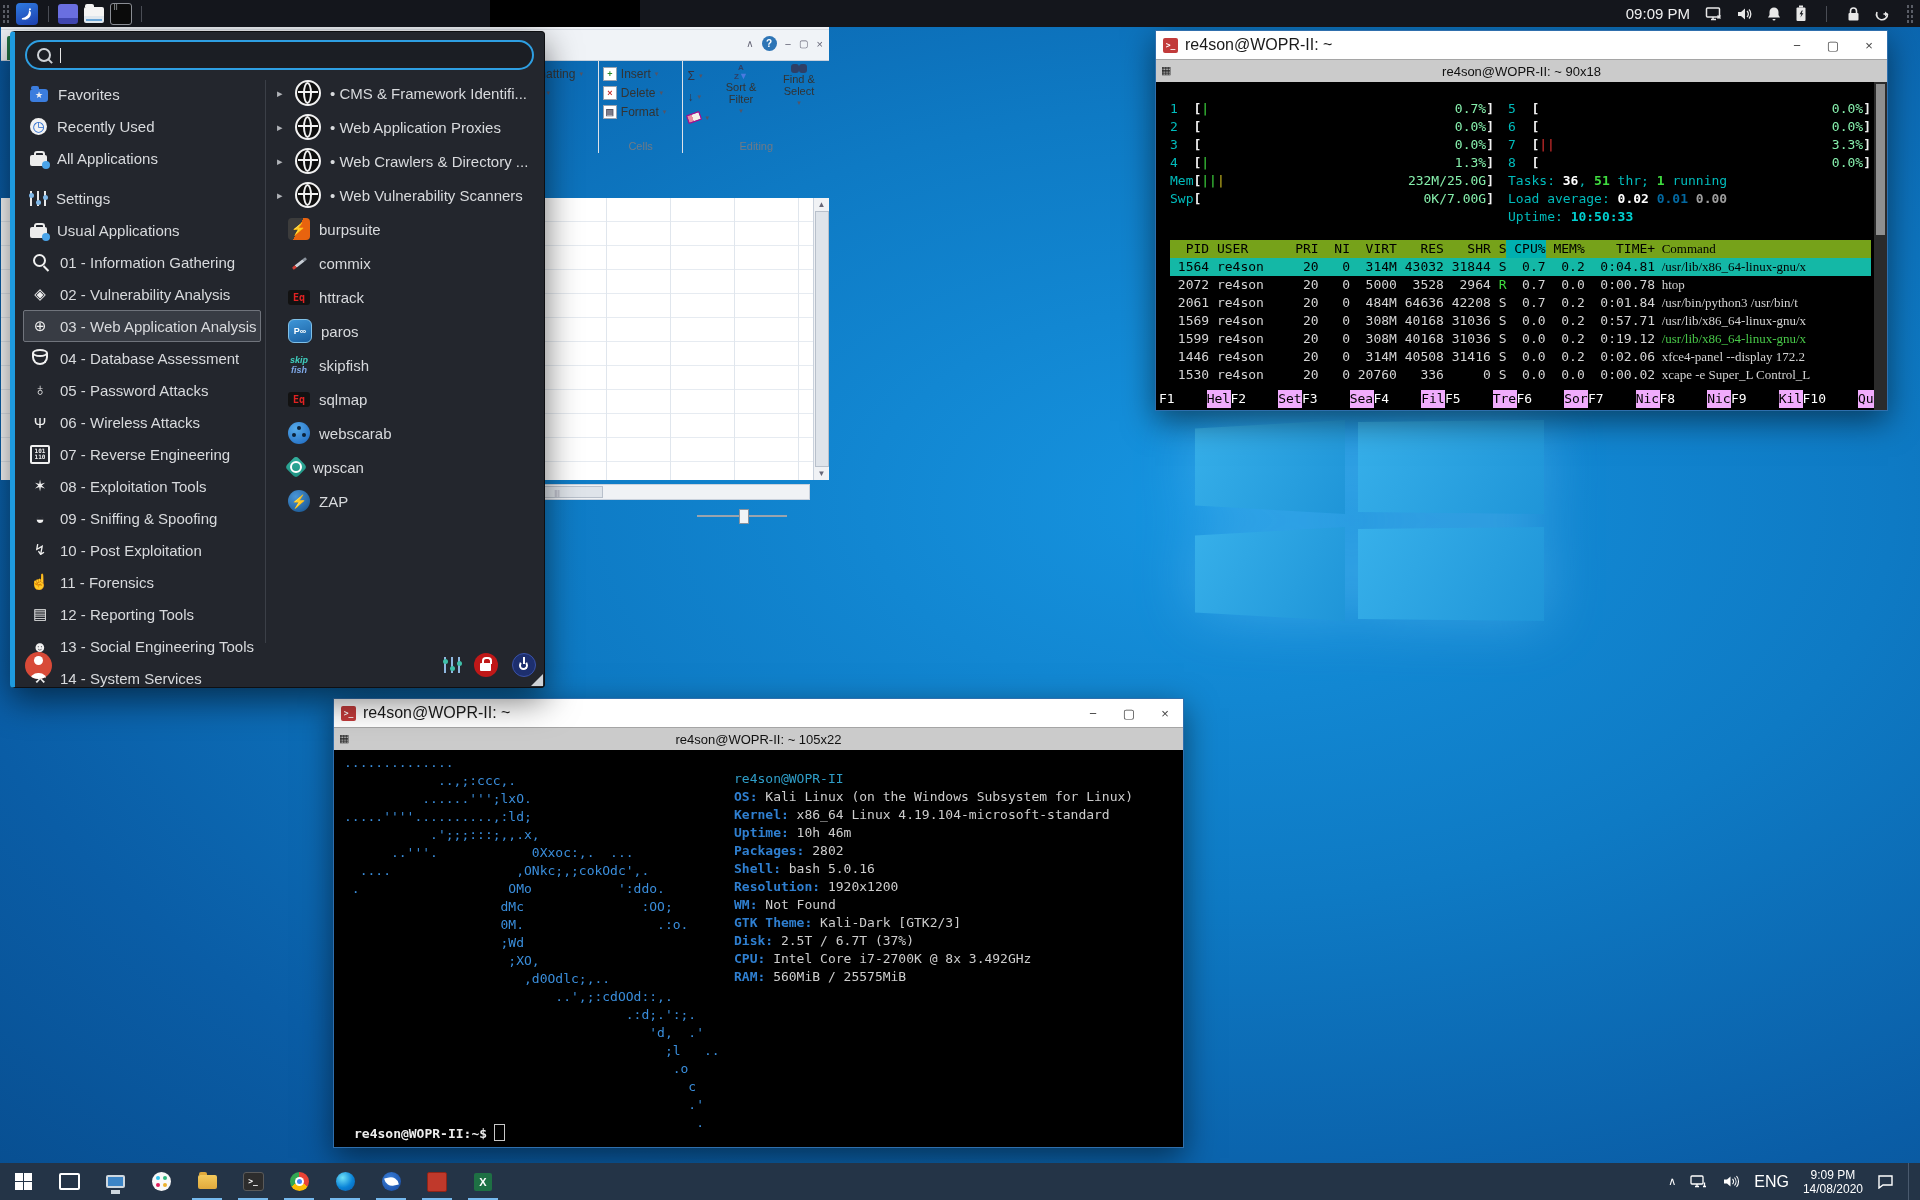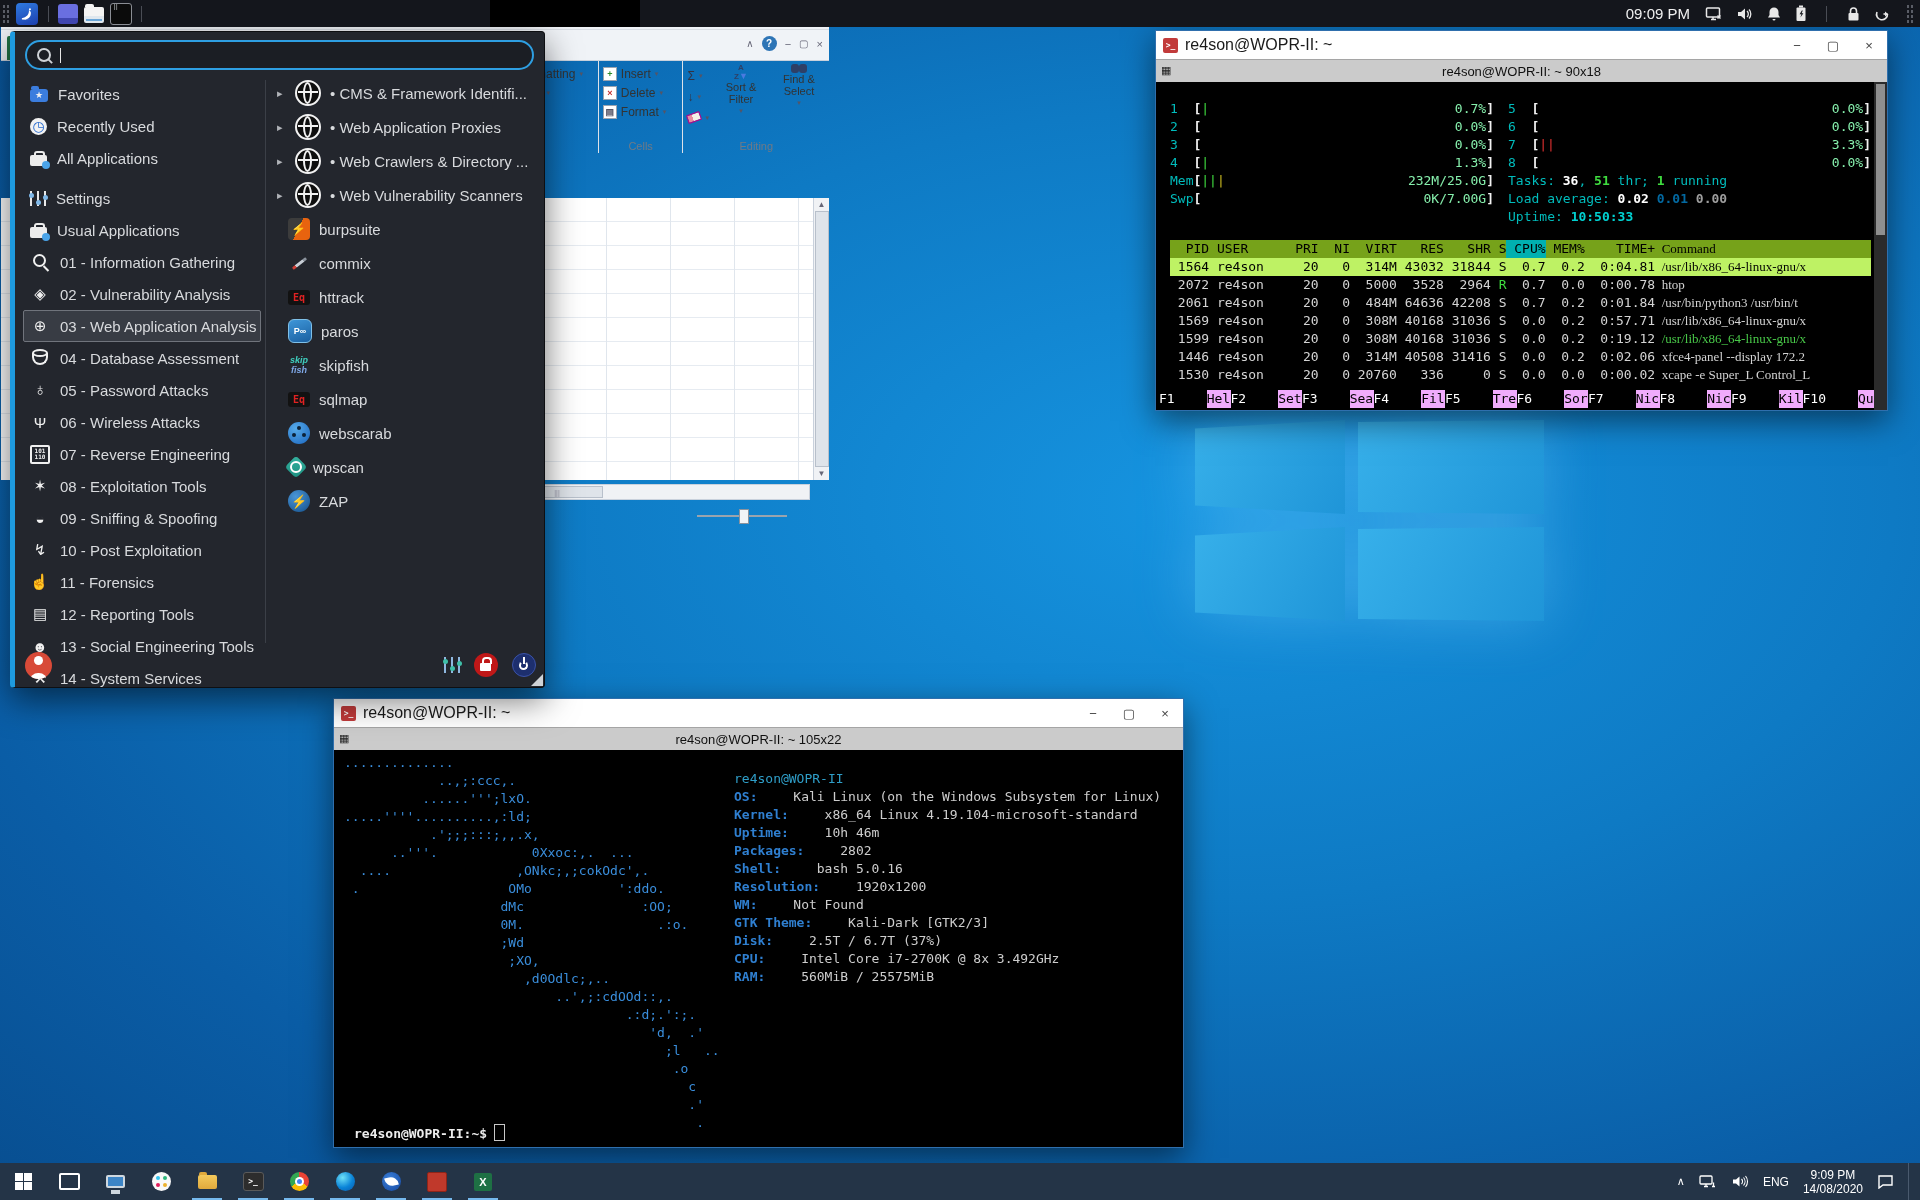--- a/index.html
+++ b/index.html
@@ -49,21 +49,21 @@
   .mbr{color:#f2f2f2;font-weight:bold;}
   .mbar{flex:1;overflow:hidden;white-space:pre;}
   .bar-g{color:#3fdc3f;} .bar-r{color:#e03030;} .bar-y{color:#c8b820;}
   .mpct{color:#86efac;}
   .sg-lbl{color:#00bcbc;} .sg-bw{color:#ffffff;font-weight:bold;} .sg-w{color:#0369a1;font-weight:bold;}
   .sg-grn{color:#3fdc3f;font-weight:bold;} .sg-gry{color:#9e9e9e;font-weight:bold;} .sg-cyn{color:#00d0d0;font-weight:bold;}
   #ptable{margin-top:14px;}
   .hrow{display:flex;white-space:pre;height:18px;line-height:18px;}
   .hrow.hdr{background:#76a21a;color:#000;}
   .hrow.hdr .hc-cpu{background:#00b0b0;}
-  .hrow.sel{background:#bef264;color:#000;}
+  .hrow.sel{background:#14b8a6;color:#000;}
   .hc-pid{width:5ch;text-align:right;flex:none;}
   .hc-user{width:9ch;text-align:left;padding-left:1ch;flex:none;}
   .hc-pri{width:4ch;text-align:right;flex:none;}
   .hc-ni{width:4ch;text-align:right;flex:none;}
   .hc-virt{width:6ch;text-align:right;flex:none;}
   .hc-res{width:6ch;text-align:right;flex:none;}
   .hc-shr{width:6ch;text-align:right;flex:none;}
   .hc-s{width:2ch;text-align:right;flex:none;}
   .hc-cpu{width:5ch;text-align:right;flex:none;}
   .hc-mem{width:5ch;text-align:right;flex:none;}
@@ -75,21 +75,21 @@
   .fkk{color:#fff;padding-right:1px;}
   .fkl{flex:1;background:#f0abfc;color:#000;overflow:hidden;margin-left:31px;}
   
   #neowin{left:333px;top:698px;width:849px;z-index:40;}
   #neowin .tbody{height:397px;}
   #ascii{position:absolute;left:10px;top:4px;margin:0;font:13px/18px "DejaVu Sans Mono",monospace;color:#3a8edc;white-space:pre;}
   #nfinfo{position:absolute;left:400px;top:20px;}
   #nfhost{font-weight:normal;color:#2f9ec8;height:18px;line-height:18px;}
   .nline{height:18px;line-height:18px;white-space:pre;}
   .nlbl{color:#2f7fd0;font-weight:bold;}
-  .nval{color:#cdcdcd;margin-left:28px;}
+  .nval{color:#cdcdcd;}
   #nfprompt{position:absolute;left:20px;bottom:5px;height:18px;line-height:18px;color:#ececec;font-weight:bold;}
   .cursor-box{display:inline-block;width:9px;height:15px;border:1px solid #c8c8c8;vertical-align:-3px;margin-left:7px;}
   
   #excelwin{left:1090px;top:634px;width:828px;height:523px;background:#f2f4f6;border:1px solid #3f74ad;box-shadow:0 10px 30px rgba(0,0,0,.5);z-index:20;font-size:12px;color:#333;}
   .x-title{height:28px;background:linear-gradient(#fafcfe,#eef1f5);border-bottom:1px solid #d8dde4;display:flex;align-items:center;position:relative;padding-left:5px;}
   .qat{display:flex;align-items:center;gap:5px;}
   .xl-tile{width:16px;height:16px;background:#1e7044;border-radius:2px;color:#fff;font:bold 10px "Liberation Sans";display:flex;align-items:center;justify-content:center;}
   .qsep{width:1px;height:14px;background:#c8cdd4;}
   .floppy{width:13px;height:13px;background:#3a68b0;border-radius:1px;position:relative;}
   .floppy::before{content:"";position:absolute;top:1px;left:3px;width:7px;height:4px;background:#fff;}
@@ -248,21 +248,21 @@
   .tb-chrome{width:19px;height:19px;border-radius:50%;background:conic-gradient(#ea4335 0 120deg,#fbbc05 120deg 240deg,#34a853 240deg 360deg);position:relative;}
   .tb-chrome::before{content:"";position:absolute;top:5px;left:5px;width:9px;height:9px;border-radius:50%;background:#fff;}
   .tb-chrome::after{content:"";position:absolute;top:7px;left:7px;width:5px;height:5px;border-radius:50%;background:#4285f4;}
   .tb-edge{width:19px;height:19px;border-radius:50%;background:radial-gradient(circle at 35% 30%,#6ee0f7,#0a84d8 55%,#0b57a8);}
   .tb-thunderbird{width:19px;height:19px;border-radius:50%;background:radial-gradient(circle at 40% 35%,#3a7fd8,#1548a0);position:relative;overflow:hidden;}
   .tb-thunderbird::before{content:"";position:absolute;top:5px;left:3px;width:13px;height:9px;background:#fff;border-radius:0 8px 0 8px;transform:rotate(-12deg);}
   .tb-red{width:18px;height:18px;background:#c0392b;border:1px solid #8f2418;border-radius:2px;}
   .tb-excel{width:18px;height:18px;background:#1e7044;border-radius:2px;color:#fff;font:bold 11px "Liberation Sans";display:flex;align-items:center;justify-content:center;}
   #tb-right{margin-left:auto;display:flex;align-items:center;gap:14px;color:#fff;padding-right:6px;height:100%;}
   .tb-chevron{font-size:11px;}
-  .tb-lang{font-size:12px;}
+  .tb-lang{font-size:16px;}
   .tb-clock{text-align:center;font-size:12px;line-height:14px;}
   .tb-showdesk{width:5px;height:100%;border-left:1px solid #4a5a6e;}
 </style>
 </head>
 <body>
 
 <div id="stage">
 
   <div id="desktop">
     <div id="winlogo">

